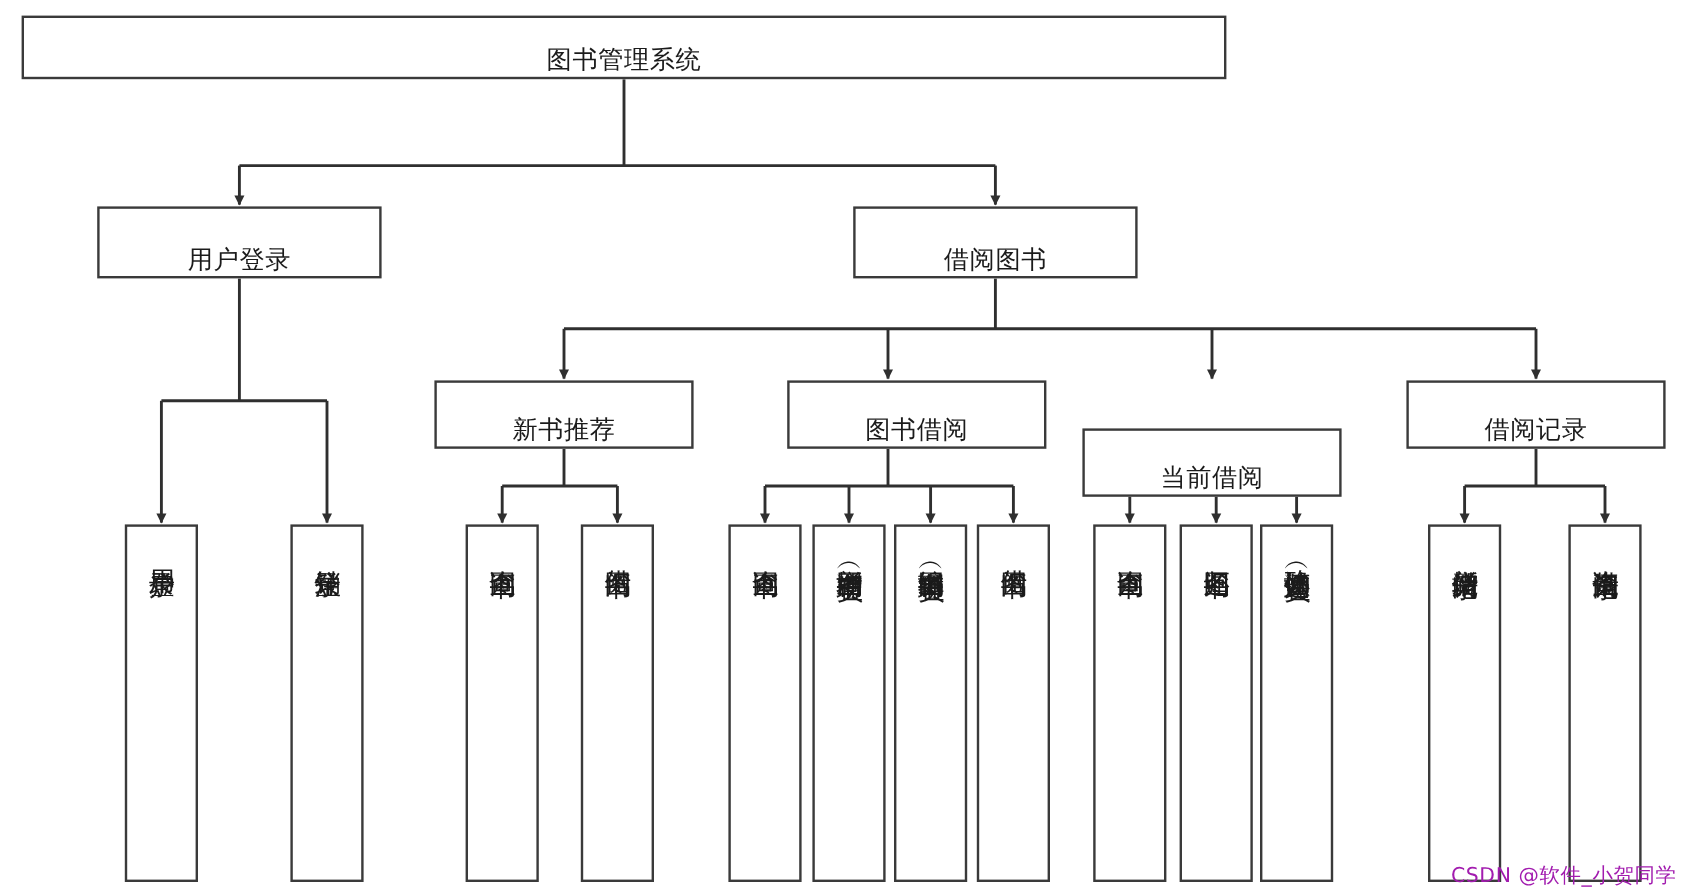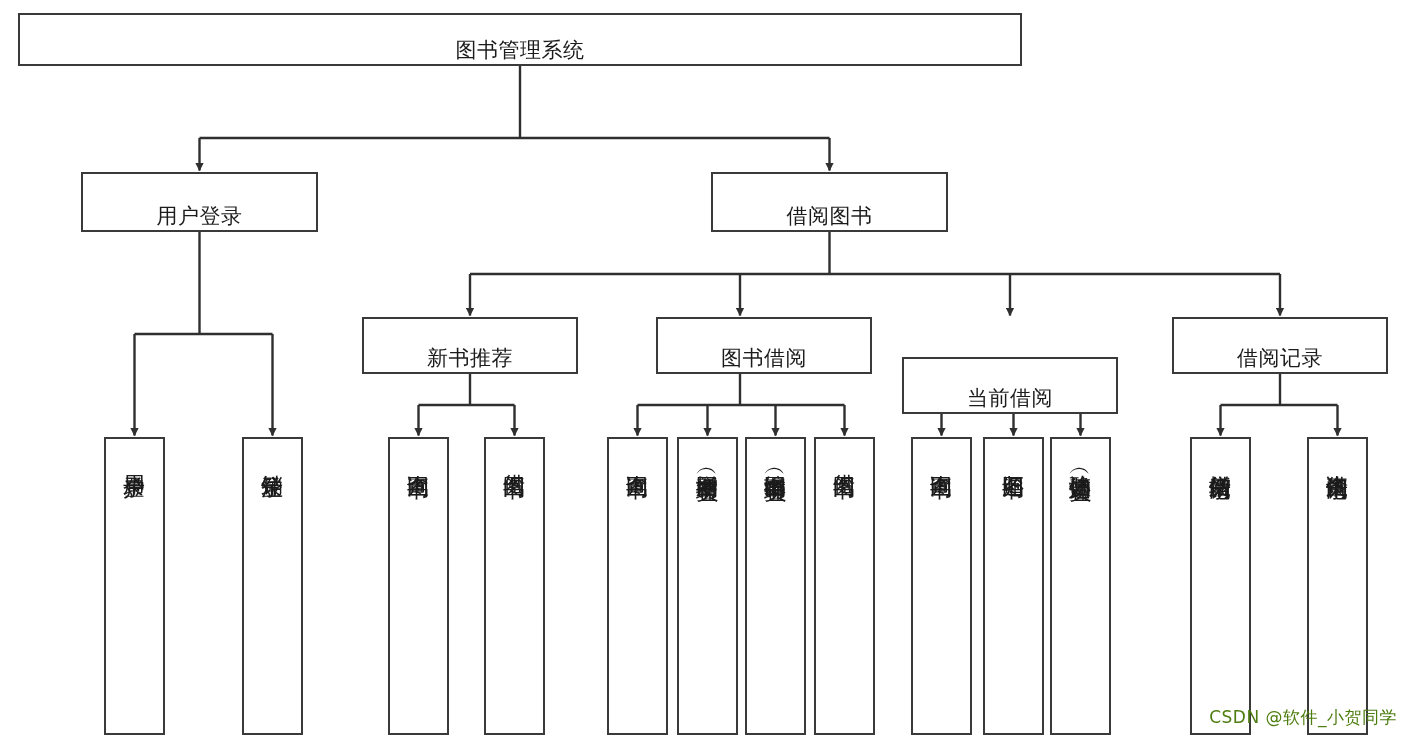--- a/index.html
+++ b/index.html
@@ -49,23 +49,23 @@
     writing-mode: vertical-rl;
     text-orientation: upright;
     font-size: 22px;
     line-height: 1.32;
     letter-spacing: 1px;
     white-space: nowrap;
   }
   .watermark {
     position: absolute;
     right: 8px;
-    bottom: 18px;
+    bottom: 6px;
     font-size: 17px;
-    color: #4d7c0f;
+    color: #a21caf;
     letter-spacing: 0.5px;
     white-space: nowrap;
   }
 </style>
 </head>
 <body>
 
 <div id="canvas">
   <svg id="edges" viewBox="0 0 1405 747">
     <defs>

